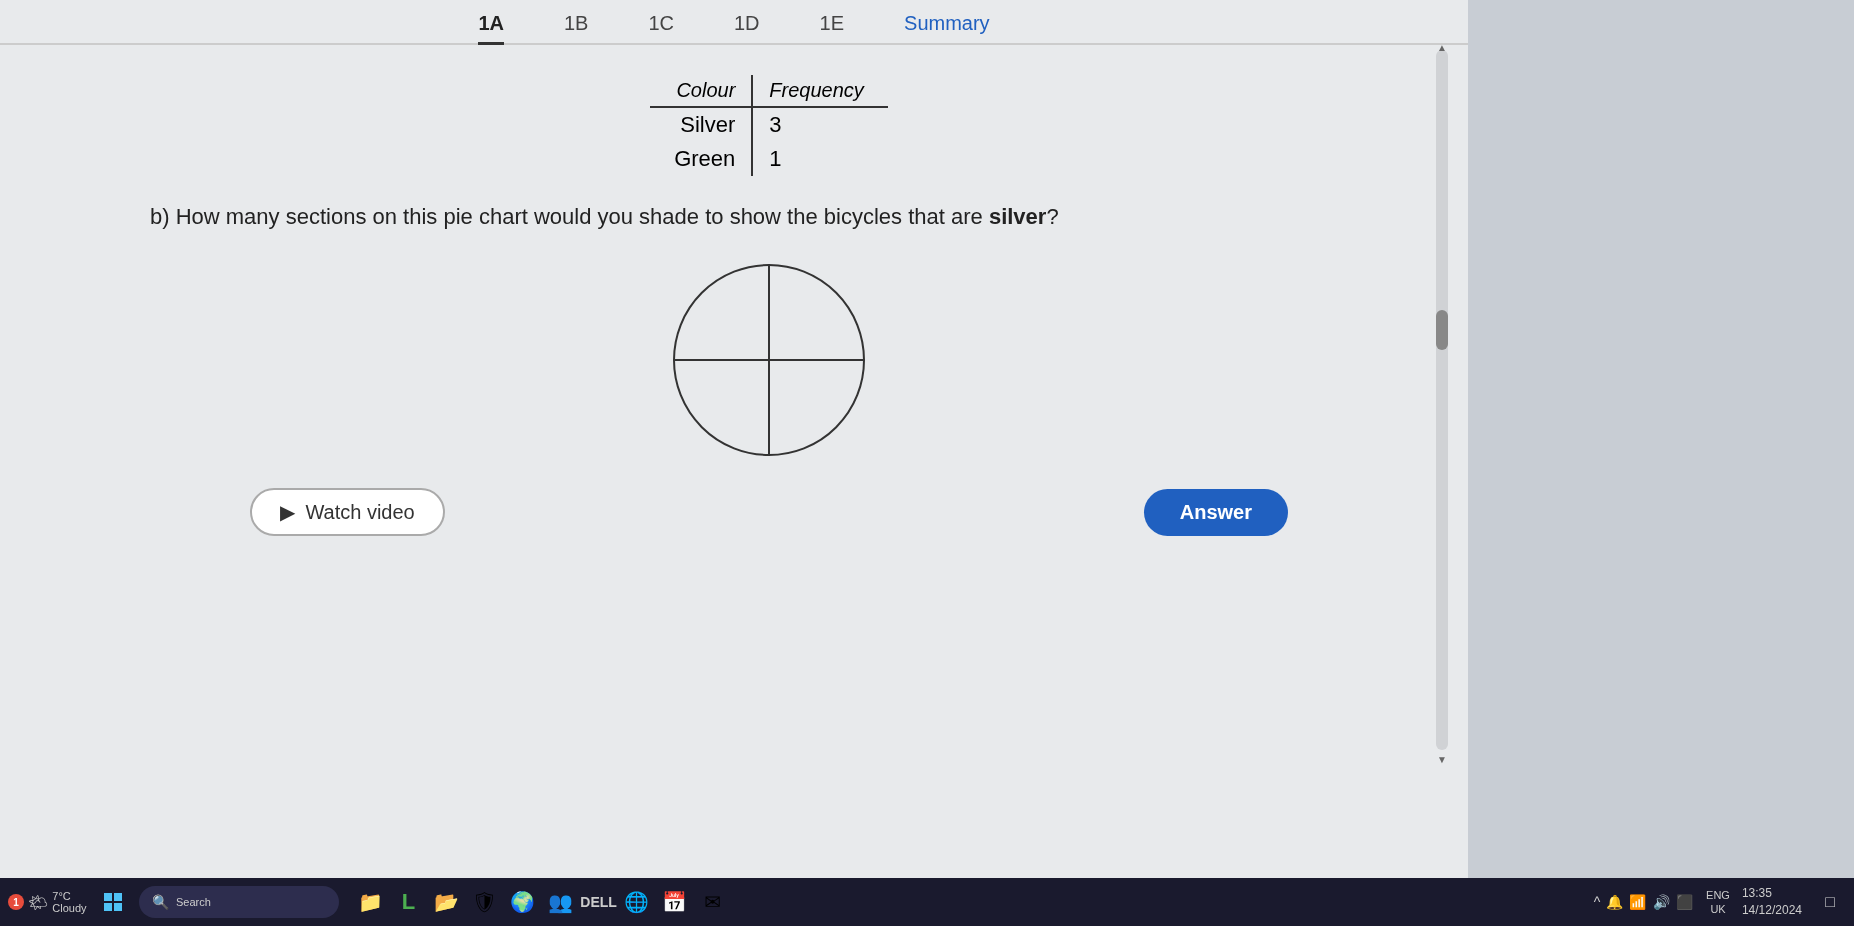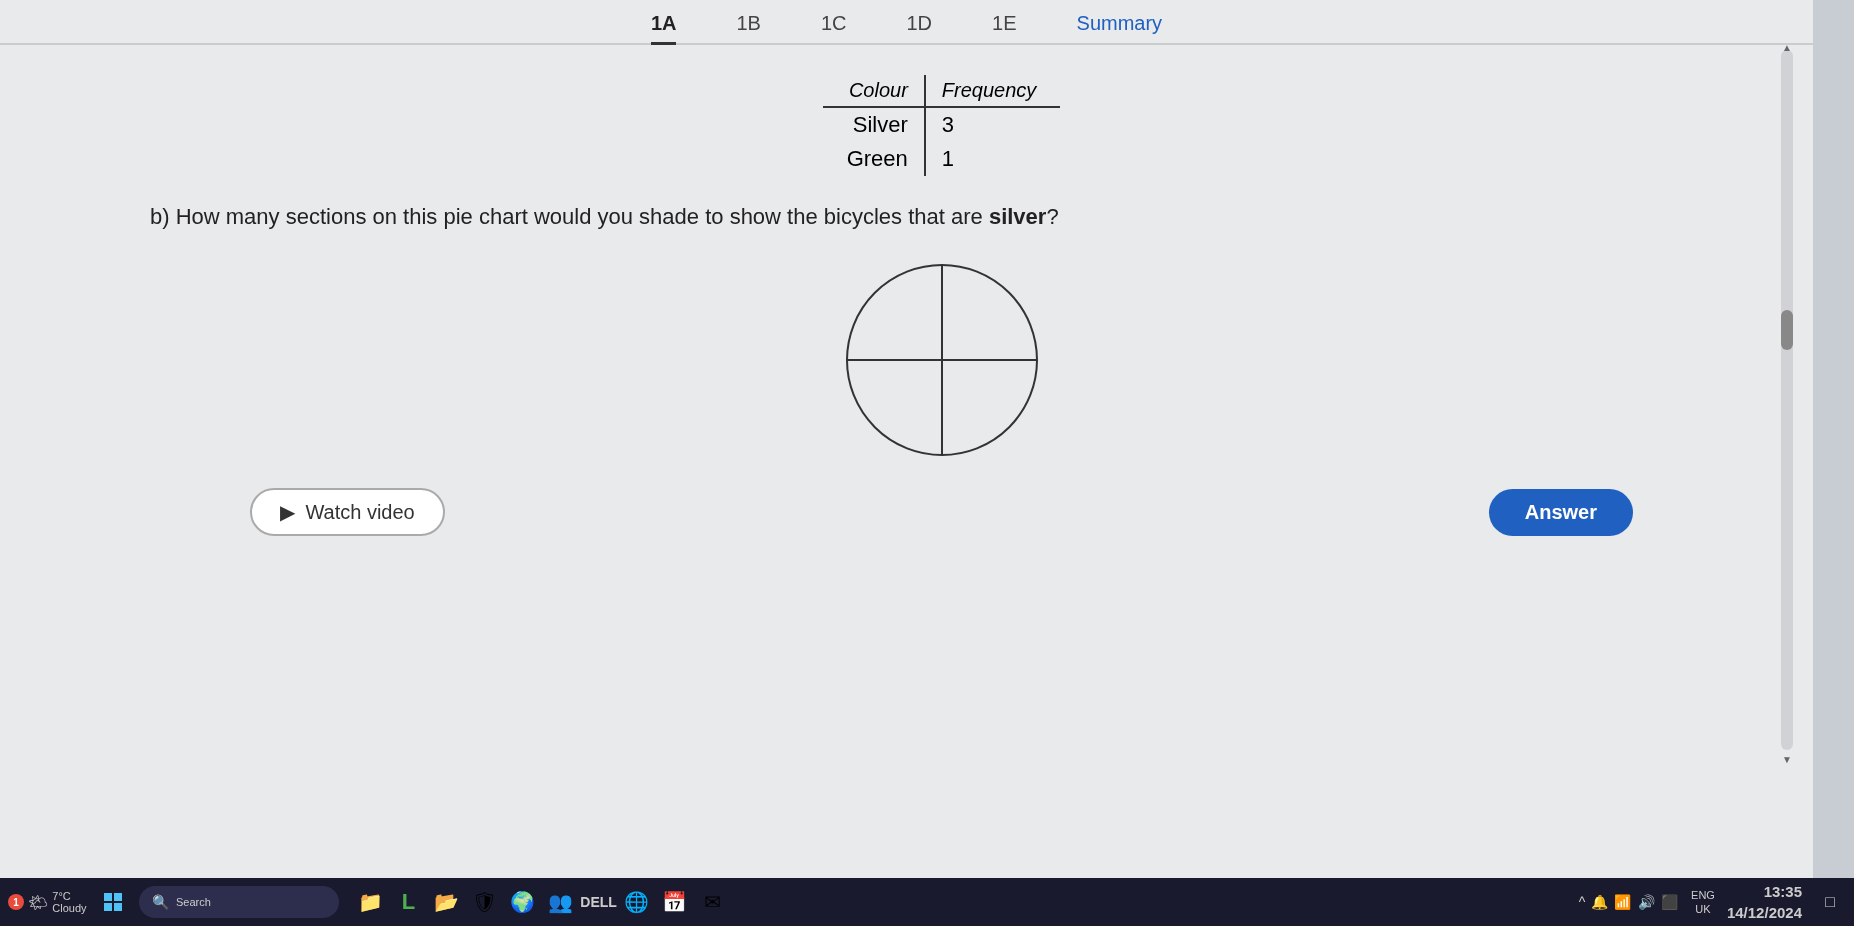--- a/index.html
+++ b/index.html
@@ -99,24 +99,23 @@
     }
 
     .sys-icon {
       color: #ccc;
       font-size: 14px;
       cursor: pointer;
     }
 
     .taskbar-clock {
       color: #ccc;
-      font-size: 15px;
-      text-align: right;
+      font-size: 12px;
+      text-align: left;
       line-height: 1.4;
-      font-weight: bold;
     }
 
     .taskbar-lang {
       color: #ccc;
       font-size: 11px;
       text-align: center;
       line-height: 1.3;
     }
 
     .taskbar-notify-dot {
@@ -142,21 +141,21 @@
 
     .weather-icon {
       font-size: 16px;
     }
 
     
     .main-content {
       position: absolute;
       top: 0;
       left: 0;
-      width: 1813px;
+      width: 1468px;
       height: 878px;
       background: #0f766e;
       display: flex;
       flex-direction: column;
     }
 
     
     .browser-window {
       width: 100%;
       height: 100%;

